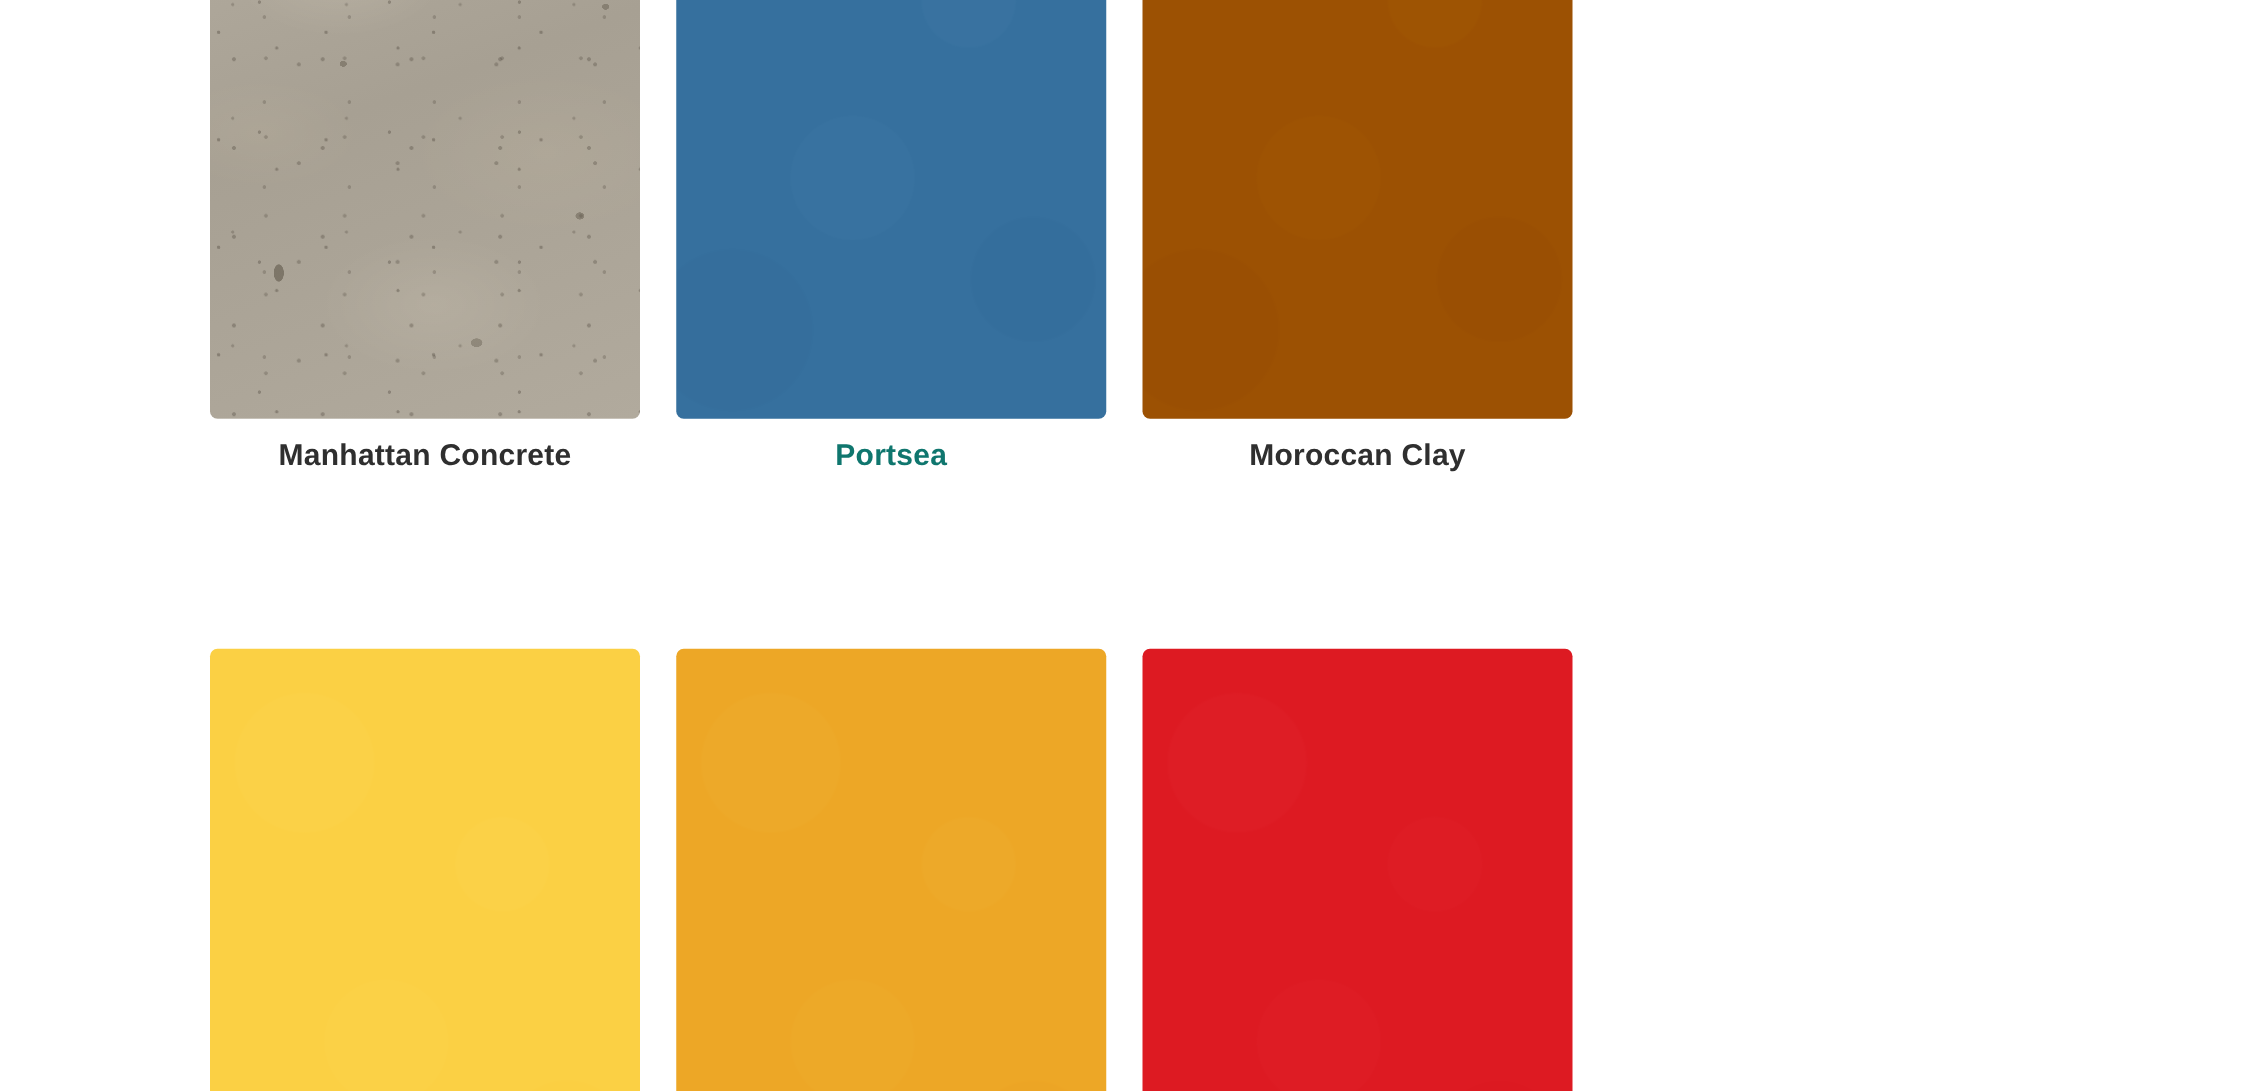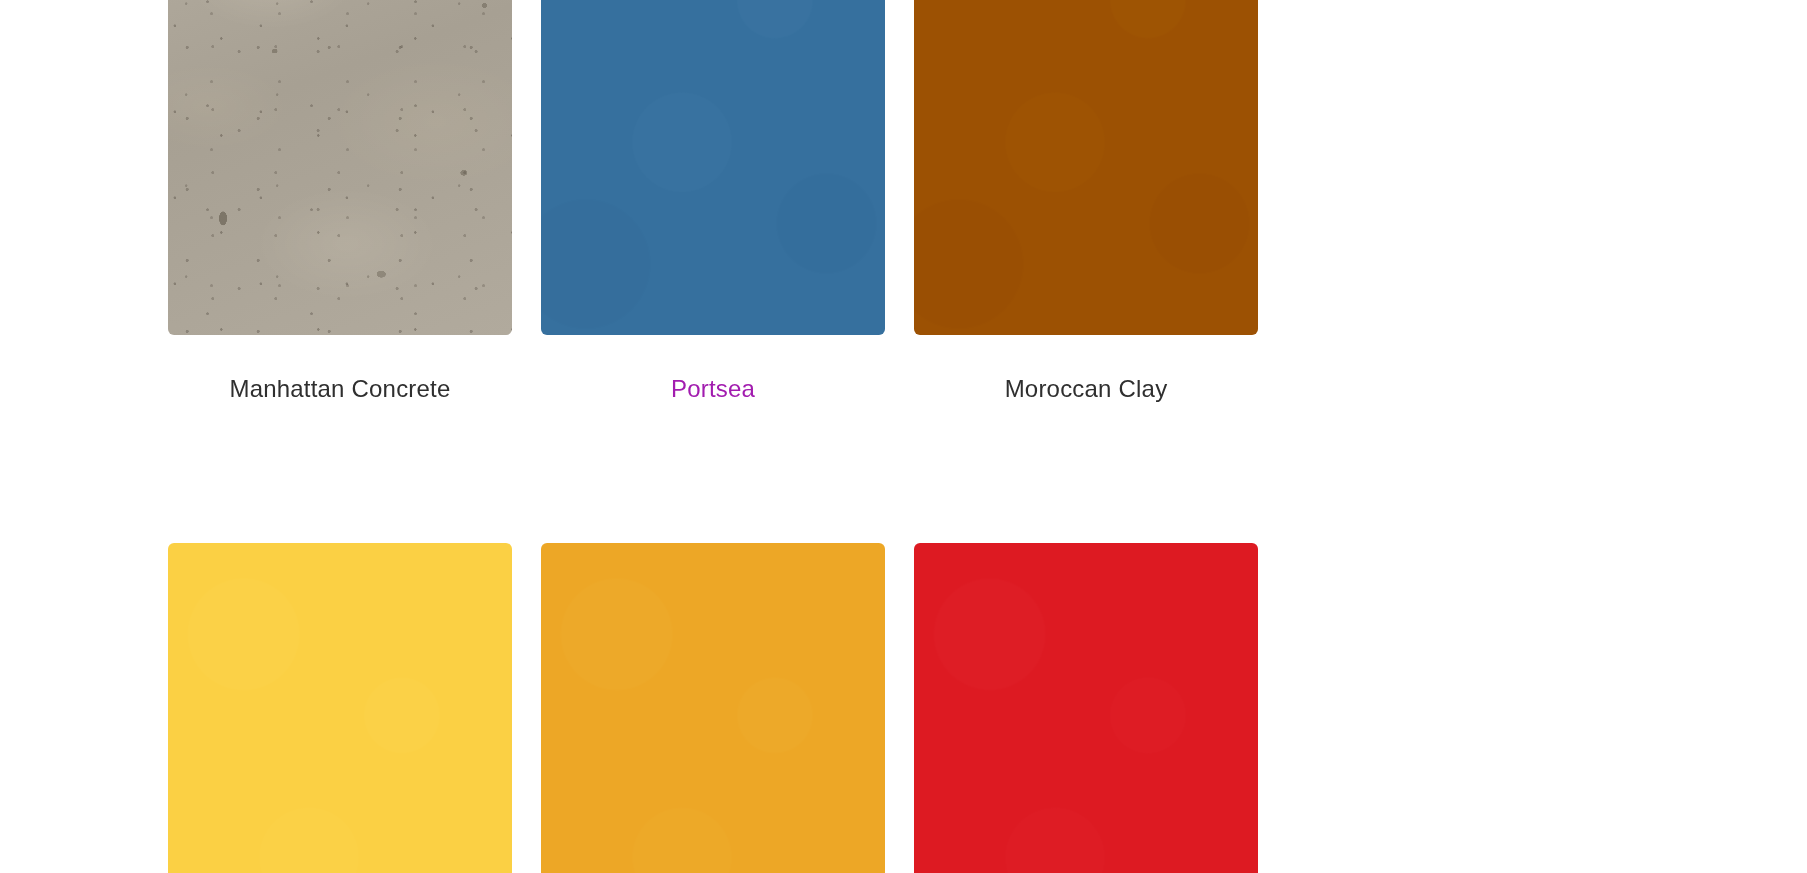--- a/index.html
+++ b/index.html
@@ -103,44 +103,44 @@
       radial-gradient(circle at 20% 93%, rgba(70,62,52,.30) 0 1.0px, transparent 1.5px),
       radial-gradient(circle at 64% 73%, rgba(70,62,52,.28) 0 1.2px, transparent 1.7px);
     background-size: 86px 86px, 71px 71px, 97px 97px, 63px 63px,
                      104px 104px, 79px 79px, 91px 91px, 68px 68px;
     opacity: .9;
     pointer-events: none;
   }
 
   
   .swatch-label {
-    margin-top: 40px;
+    margin-top: 16px;
     font-size: 24px;
-    font-weight: 400;
+    font-weight: 700;
     line-height: 1.2;
     letter-spacing: .2px;
     color: #2f2f2f;
     text-align: center;
     white-space: nowrap;
   }
 </style>
 </head>
 <body style="background: rgb(255, 255, 255);">
 
 <div class="gallery">
   <div class="swatch-grid">
 
     <div class="swatch-card">
       <div class="swatch-chip texture-concrete"></div>
       <div class="swatch-label" style="color: rgb(47, 47, 47);">Manhattan Concrete</div>
     </div>
 
     <div class="swatch-card">
       <div class="swatch-chip flat" style="background-color: rgb(54, 112, 158);"></div>
-      <div class="swatch-label" style="color: #a21caf;">Portsea</div>
+      <div class="swatch-label" style="color: #0f766e;">Portsea</div>
     </div>
 
     <div class="swatch-card">
       <div class="swatch-chip flat" style="background-color: rgb(156, 81, 3);"></div>
       <div class="swatch-label" style="color: rgb(47, 47, 47); text-align: center;">Moroccan Clay</div>
     </div>
 
     <div class="swatch-card">
       <div class="swatch-chip flat" style="background-color: rgb(251, 208, 68);"></div>
 

